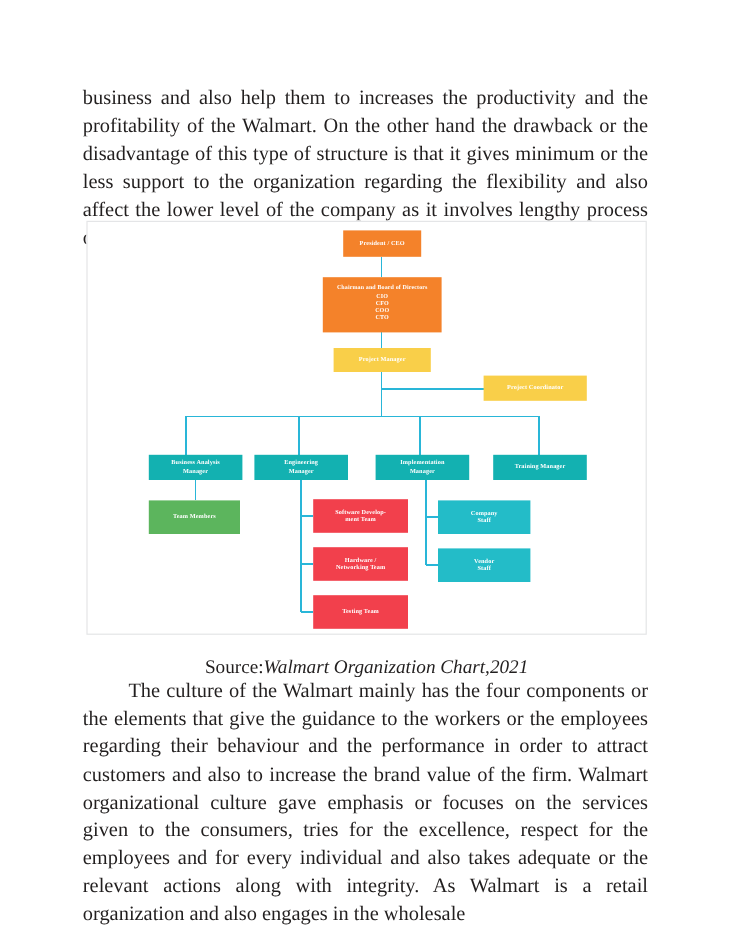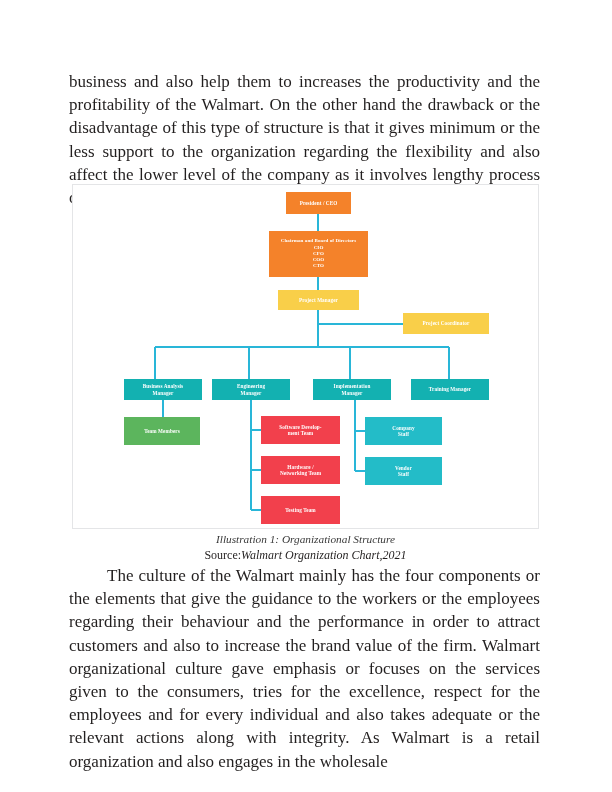--- a/index.html
+++ b/index.html
@@ -97,21 +97,21 @@
     color: #3a3a3a;
     height: 14px;
     overflow: hidden;
   }
   .cap-source {
     position: absolute;
     left: 72px;
     top: 548px;
     width: 467px;
     text-align: center;
-    font-size: 12px;
+    font-size: 16px;
     color: #221f1f;
   }
   .cap-source .src-label { font-style: normal; }
   .cap-source .src-value { font-style: italic; }
 </style>
 </head>
 <body>
 
 <div class="page">
 
@@ -214,20 +214,19 @@
       </div>
 
       <div class="node n-teal2" style="left:292px; top:272px; width:77px; height:28px; font-size:5.2px; flex-direction:column;">
         <span>Vendor</span>
         <span>Staff</span>
       </div>
 
     </div>
   </div>
 
-  <div class="cap-illus">Illustration 1: Organizational Structure</div>
   <div class="cap-source">
     <span class="src-label">Source:</span><span class="src-value">Walmart Organization Chart,2021</span>
   </div>
 
   <div class="para bottom"><span class="indent"></span><span>The culture of the Walmart mainly has the four components or the elements that give the guidance to the workers or the employees regarding their behaviour and the performance in order to attract customers and also to increase the brand value of the firm. Walmart organizational culture gave emphasis or focuses on the services given to the consumers, tries for the excellence, respect for the employees and for every individual and also takes adequate or the relevant actions along with integrity. As Walmart is a retail organization and also engages in the wholesale</span></div>
 
 </div>
 
 </body></html>

